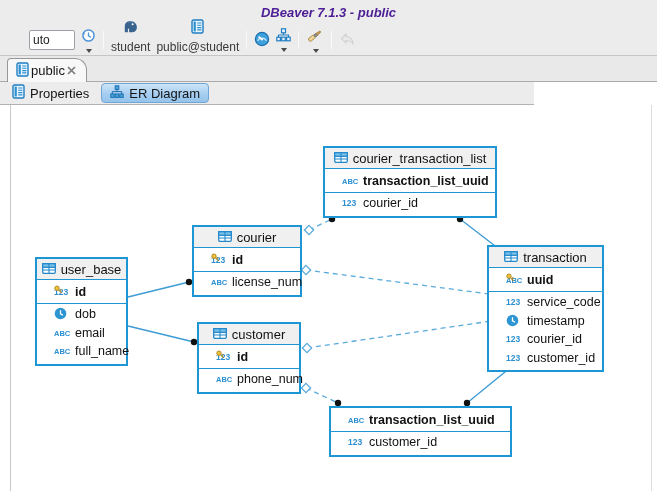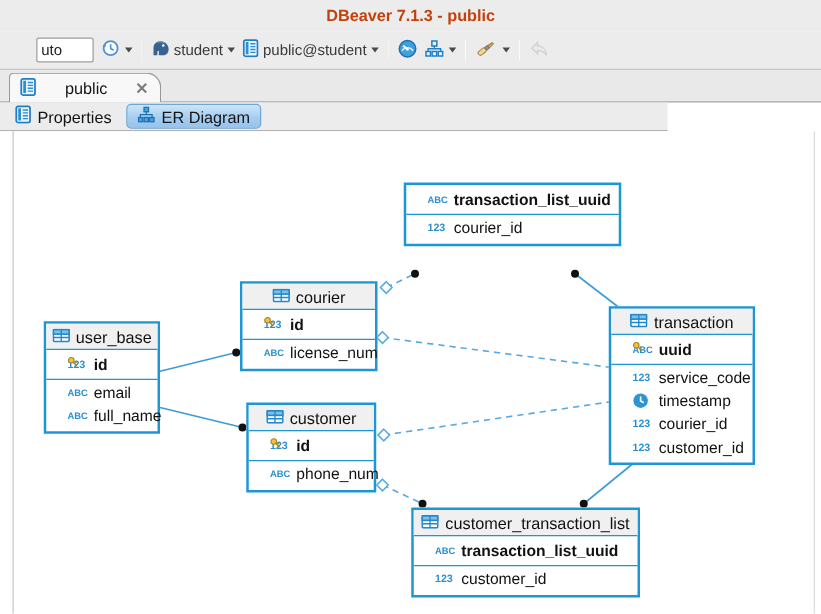--- a/index.html
+++ b/index.html
@@ -2,38 +2,38 @@
 <html><head>
 <meta charset="utf-8">
 <style>
   * { margin:0; padding:0; box-sizing:border-box; }
   html,body { width:657px; height:491px; }
   body { font-family:"Liberation Sans",sans-serif; position:relative; overflow:hidden; background:#fff; }
 
   
   .titlebar { position:absolute; left:0; top:0; width:657px; height:25px; background:#ececec;
               display:flex; align-items:center; justify-content:center; }
-  .titlebar .title { font-size:13px; font-weight:bold; color:#c2410c; }
+  .titlebar .title { font-size:13px; font-weight:bold; color:#4c1d95;font-style:italic; }
 
   .toolbar { position:absolute; left:0; top:25px; width:657px; height:31px; background:#ececec;
              border-bottom:1px solid #c6c6c6; display:flex; align-items:center;padding-left:32px; }
   .tb-input { position:relative; left:-3px; width:46px; height:20px; border:1px solid #9aa0a6; border-radius:2px;
               background:#fff; font-size:12px; padding:0 3px; color:#222; font-family:"Liberation Sans",sans-serif; }
   .tb-btn { display:flex; align-items:center; gap:3px; padding:2px 3px; border:none; background:transparent;
-            font-size:12px; color:#3a3a3a; font-family:"Liberation Sans",sans-serif; }
+            font-size:12px; color:#3a3a3a; font-family:"Liberation Sans",sans-serif;flex-direction:column; }
   .caret { width:0; height:0; border-left:3.5px solid transparent; border-right:3.5px solid transparent;
            border-top:4px solid #4a4a4a; display:inline-block; margin-left:1px; }
   .tb-sep { width:1px; height:18px; background:#d2d2d2; border-right:1px solid #fafafa; margin:0 4px; }
   .disabled { opacity:.45; }
 
   .tabstrip { position:absolute; left:0; top:56px; width:657px; height:26px; background:#e9e9e9;
               border-bottom:1px solid #aaa; }
   .tab-main { position:absolute; left:7px; top:2px; height:24px; padding:0 10px 0 8px;
               background:#f8f8f8; border:1px solid #979797; border-bottom:none;
-              border-radius:4px 12px 0 0; display:flex; align-items:center; gap:23px; font-size:13px; color:#141414; }
+              border-radius:4px 12px 0 0; display:flex; align-items:center; gap:2px; font-size:13px; color:#141414; }
 
   .subtabstrip { position:absolute; left:0; top:82px; width:534px; height:23px; background:#ececec;
                  border-bottom:1px solid #b2b2b2; display:flex; align-items:center; }
   .subtab { display:flex; align-items:center; gap:5px; font-size:13px; color:#141414;
             padding:2px 8px; margin-left:4px; height:20px; border-radius:4px; }
   .subtab.selected { background:linear-gradient(180deg,#cde5f8 0%,#a6cdf0 55%,#96c4ec 100%);
                      border:1px solid #6fa6d4; }
 
   
   .canvas { position:absolute; left:0; top:105px; width:657px; height:386px; background:#ffffff; }
@@ -230,20 +230,29 @@
               <circle cx="3" cy="3.2" r="2.2" fill="#f5c33b" stroke="#a8821c" stroke-width="0.9"></circle>
               <path d="M4.6 4.8 L7.6 7.8 M6.3 5.3 L7.4 4.2" stroke="#a8821c" stroke-width="1.1"></path>
             </svg>
           </span>
           <span class="col-name">id</span>
         </div>
       </div>
       <div class="entity-cols">
         <div class="col-row">
           <span class="ic-wrap">
+            <svg width="13" height="13" viewBox="0 0 13 13">
+              <circle cx="6.5" cy="6.5" r="5.8" fill="#2e95d3"></circle>
+              <path d="M6.5 3.2 L6.5 6.8 L9 8.2" stroke="#fff" stroke-width="1.3" fill="none"></path>
+            </svg>
+          </span>
+          <span class="col-name">dob</span>
+        </div>
+        <div class="col-row">
+          <span class="ic-wrap">
             <svg width="17" height="12" viewBox="0 0 17 12">
               <text x="0" y="9.5" font-family="Liberation Sans,sans-serif" font-size="7.5" font-weight="bold" fill="#2b8fd0">ABC</text>
             </svg>
           </span>
           <span class="col-name">email</span>
         </div>
         <div class="col-row">
           <span class="ic-wrap">
             <svg width="17" height="12" viewBox="0 0 17 12">
               <text x="0" y="9.5" font-family="Liberation Sans,sans-serif" font-size="7.5" font-weight="bold" fill="#2b8fd0">ABC</text>
@@ -315,20 +324,28 @@
           <span class="ic-wrap">
             <svg width="17" height="12" viewBox="0 0 17 12">
               <text x="0" y="9.5" font-family="Liberation Sans,sans-serif" font-size="7.5" font-weight="bold" fill="#2b8fd0">ABC</text>
             </svg>
           </span>
           <span class="col-name">phone_num</span>
         </div>
       </div>
     </div>
     <div class="entity" style="left: 323px; top: 146px; width: 174px;">
+      <div class="entity-header">
+        <span><svg width="14" height="11" viewBox="0 0 14 11">
+            <rect x="0.7" y="0.7" width="12.6" height="9.6" rx="1.2" fill="#fff" stroke="#2389cc" stroke-width="1.3"></rect>
+            <rect x="0.7" y="0.7" width="12.6" height="3.6" fill="#7cc1e8" stroke="#2389cc" stroke-width="1.3"></rect>
+            <path d="M7 1 V10 M1 7 H13" stroke="#2389cc" stroke-width="1.1"></path>
+          </svg></span>
+        <span>courier_transaction_list</span>
+      </div>
       <div class="entity-keys">
         <div class="col-row bold">
           <span class="ic-wrap">
             <svg width="17" height="12" viewBox="0 0 17 12">
               <text x="0" y="9.5" font-family="Liberation Sans,sans-serif" font-size="7.5" font-weight="bold" fill="#2b8fd0">ABC</text>
             </svg>
           </span>
           <span class="col-name">transaction_list_uuid</span>
         </div>
       </div>
@@ -396,28 +413,20 @@
           <span class="ic-wrap">
             <svg width="15" height="12" viewBox="0 0 15 12">
               <text x="0" y="9.5" font-family="Liberation Sans,sans-serif" font-size="8.5" font-weight="bold" fill="#2b8fd0">123</text>
             </svg>
           </span>
           <span class="col-name">customer_id</span>
         </div>
       </div>
     </div>
     <div class="entity" style="left: 329px; top: 406px; width: 183px;">
-      <div class="entity-header">
-        <span><svg width="14" height="11" viewBox="0 0 14 11">
-            <rect x="0.7" y="0.7" width="12.6" height="9.6" rx="1.2" fill="#fff" stroke="#2389cc" stroke-width="1.3"></rect>
-            <rect x="0.7" y="0.7" width="12.6" height="3.6" fill="#7cc1e8" stroke="#2389cc" stroke-width="1.3"></rect>
-            <path d="M7 1 V10 M1 7 H13" stroke="#2389cc" stroke-width="1.1"></path>
-          </svg></span>
-        <span>customer_transaction_list</span>
-      </div>
       <div class="entity-keys">
         <div class="col-row bold">
           <span class="ic-wrap">
             <svg width="17" height="12" viewBox="0 0 17 12">
               <text x="0" y="9.5" font-family="Liberation Sans,sans-serif" font-size="7.5" font-weight="bold" fill="#2b8fd0">ABC</text>
             </svg>
           </span>
           <span class="col-name">transaction_list_uuid</span>
         </div>
       </div>

